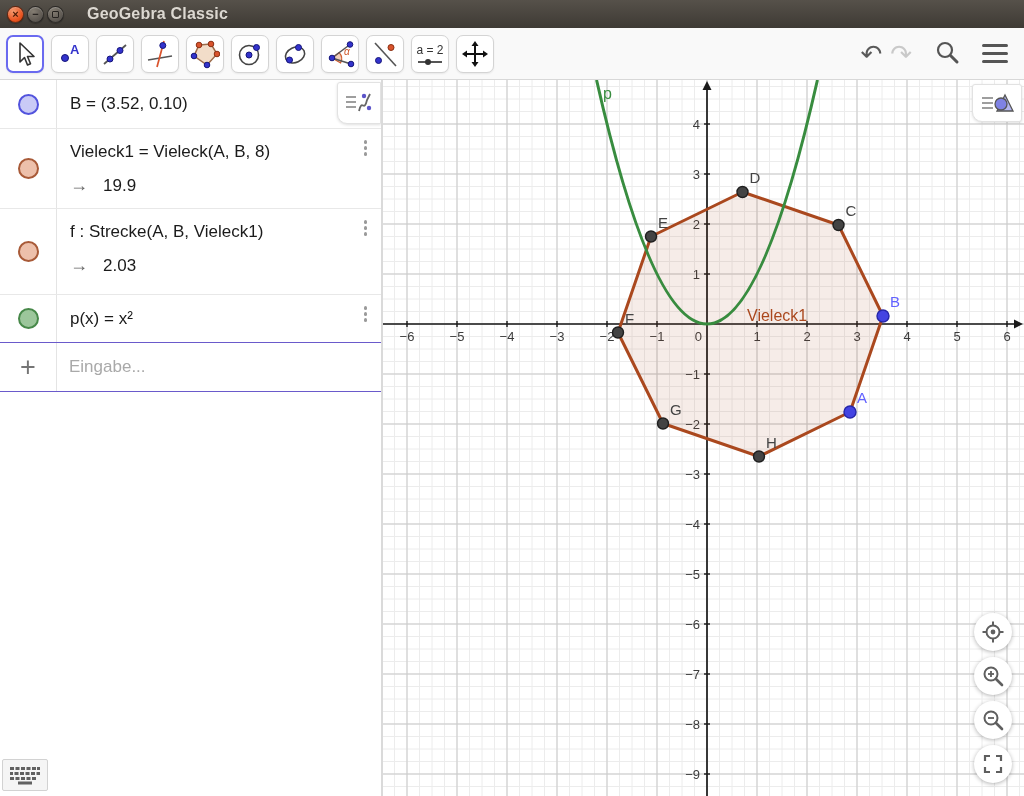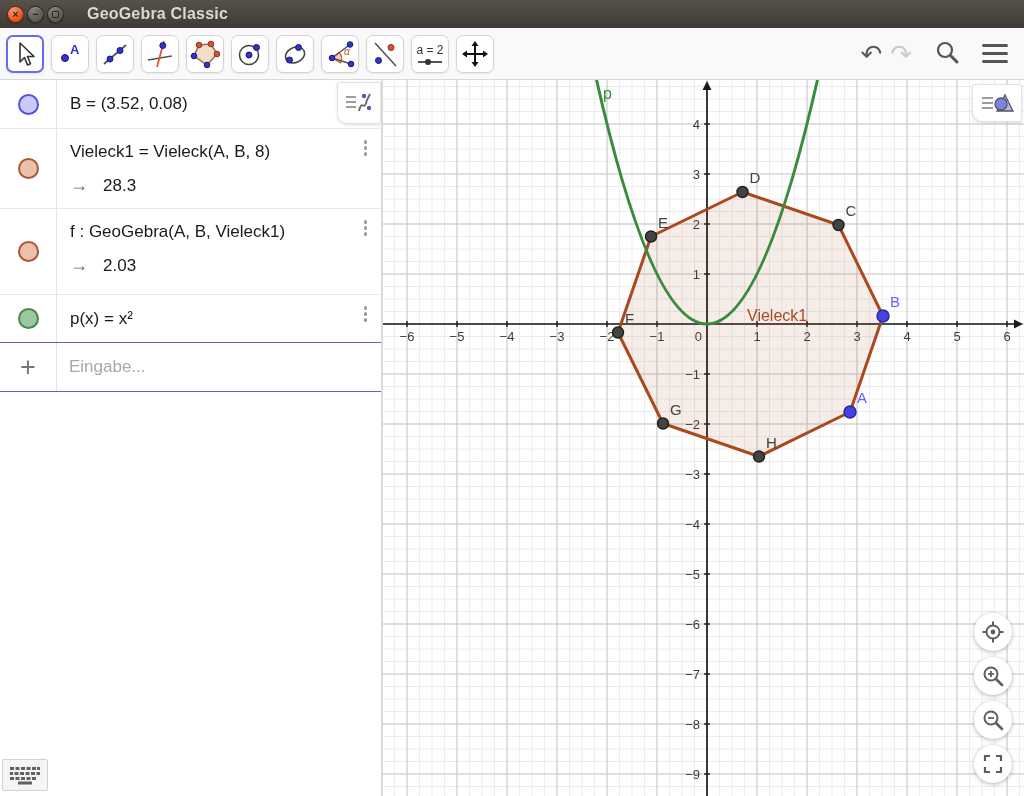--- a/index.html
+++ b/index.html
@@ -188,53 +188,53 @@
   </div>
 
   <div class="algebra">
 
 
     <div class="arow single" style="height:49px">
       <div class="gut">
           <span class="marker" style="background: rgb(201, 202, 246); border-color: rgb(82, 83, 221);"></span>
         </div>
       <div class="rc">
-          <span>B = (3.52, 0.08)</span>
+          <span>B = (3.52, 0.10)</span>
         </div>
       <div class="kebab">
           <i></i>
           <i></i>
           <i></i>
         </div>
     </div>
 
     <div class="arow dbl" style="height:80px">
       <div class="gut">
           <span class="marker dotted" style="background: rgb(237, 192, 171); border-color: rgb(168, 90, 56);"></span>
         </div>
       <div class="rc">
         <div>Vieleck1 = Vieleck(A, B, 8)</div>
         <div class="line2">
             <span class="arr">→</span>
-            <span>28.3</span>
+            <span>19.9</span>
           </div>
       </div>
       <div class="kebab">
           <i></i>
           <i></i>
           <i></i>
         </div>
     </div>
 
     <div class="arow dbl" style="height:86px">
       <div class="gut">
           <span class="marker dotted" style="background: rgb(237, 192, 171); border-color: rgb(168, 90, 56);"></span>
         </div>
       <div class="rc">
-        <div>f : GeoGebra(A, B, Vieleck1)</div>
+        <div>f : Strecke(A, B, Vieleck1)</div>
         <div class="line2">
             <span class="arr">→</span>
             <span>2.03</span>
           </div>
       </div>
       <div class="kebab">
           <i></i>
           <i></i>
           <i></i>
         </div>

